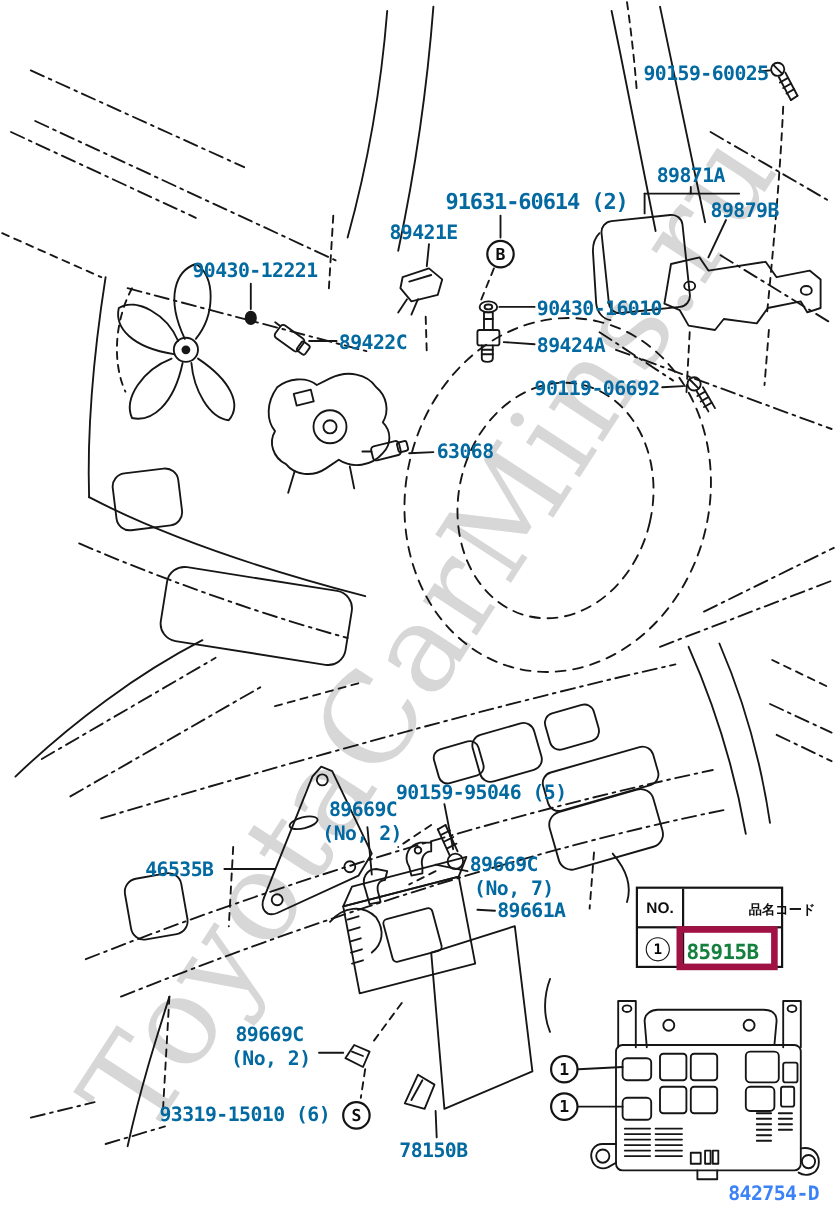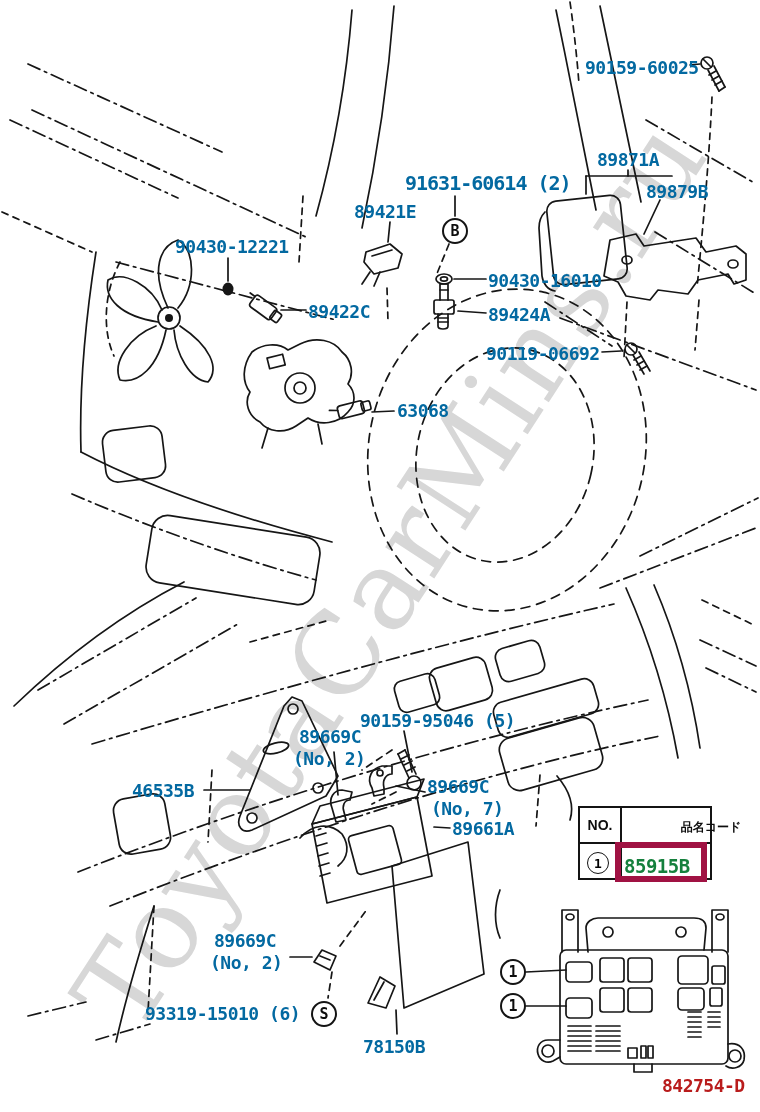--- a/index.html
+++ b/index.html
@@ -29,21 +29,21 @@
          font-family:Liberation Sans, sans-serif;font-weight:700;font-size:14px;color:#0d0d0d;}
   .th-code{position:absolute;left:42px;top:11px;width:90px;text-align:center;
          font-family:"Liberation Sans",sans-serif;font-weight:700;font-size:12px;color:#0d0d0d;margin-left:44px;}
   .td-circ{position:absolute;left:7px;top:44px;width:22px;height:22px;border:1.5px solid #141414;
          border-radius:50%;box-sizing:border-box;display:flex;align-items:center;justify-content:center;
          font-family:"DejaVu Sans Mono",monospace;font-weight:700;font-size:13px;background:#fff;}
   .td-code{position:absolute;left:44px;top:47px;width:86px;
          font-family:"DejaVu Sans Mono",monospace;font-weight:700;font-size:19px;letter-spacing:-0.5px;color:#15803d;}
   #hlbox{position:absolute;left:615px;top:842px;width:80px;height:28px;border:6px solid #a01243;z-index:3;}
   #footer-code{position:absolute;left:662px;top:1075px;z-index:2;font-family:"DejaVu Sans Mono",monospace;
-         font-weight:700;font-size:18px;letter-spacing:-0.5px;color:#b91c1c;}
+         font-weight:700;font-size:18px;letter-spacing:-0.5px;color:#3b82f6;}
 </style>
 </head>
 <body>
 
 <div id="stage">
 
   <div id="watermark">ToyotaCarMins.ru</div>
 
   <svg id="lineart" width="760" height="1112" viewBox="0 0 760 1112">
 

